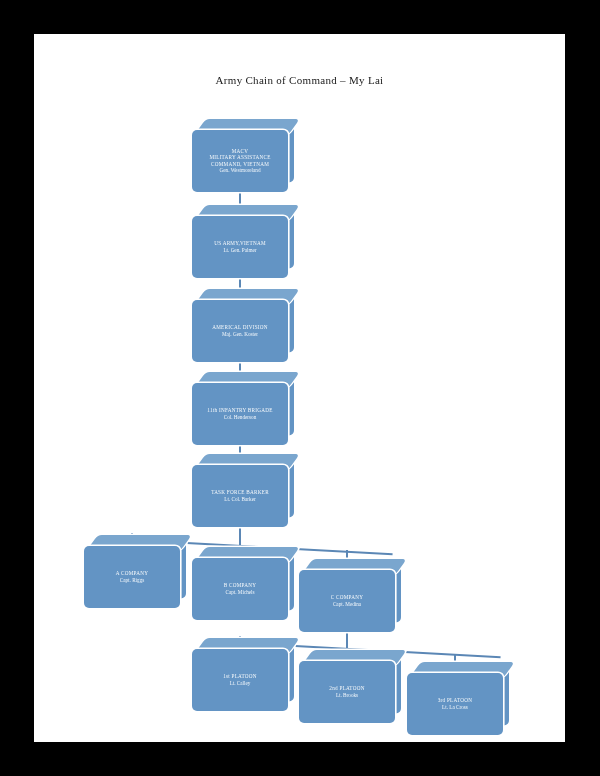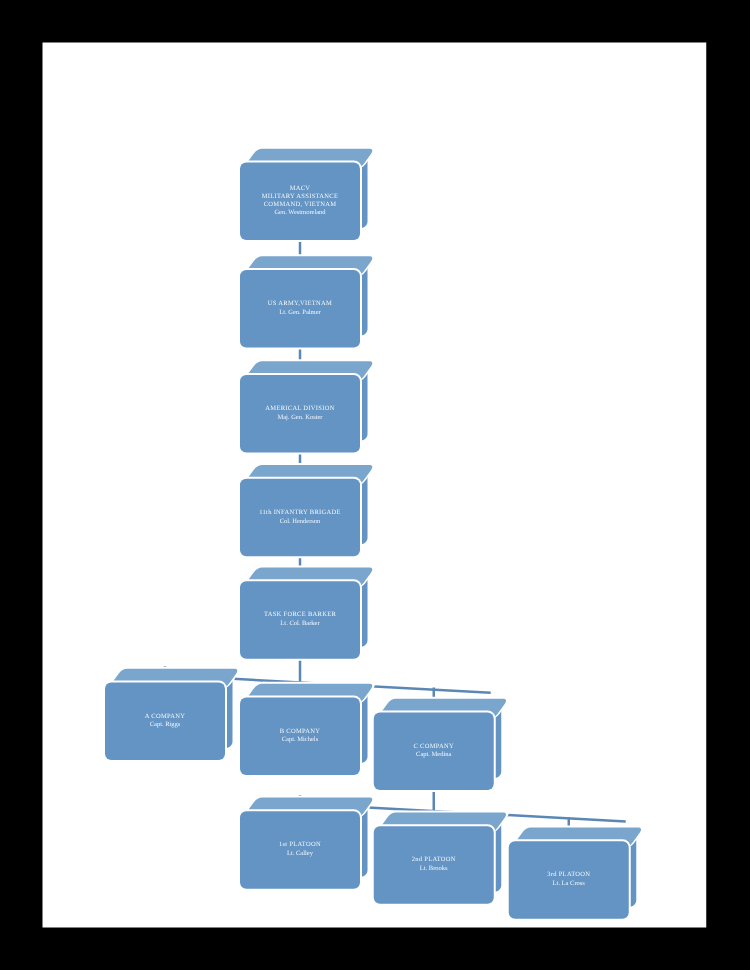--- a/index.html
+++ b/index.html
@@ -125,20 +125,21 @@
   .conn-bar {
     height: 1.6px;
     transform-origin: 0 0;
   }
 </style>
 </head>
 <body>
 
 <div id="page">
 
+  <div id="chart-title">Army Chain of Command – My Lai</div>
 
   <div id="diagram">
 
     <div class="conn conn-v" style="left:205px; top:158px; height:44px;"></div>
     <div class="conn conn-v" style="left:205px; top:244px; height:42px;"></div>
     <div class="conn conn-v" style="left:205px; top:328px; height:41px;"></div>
     <div class="conn conn-v" style="left:205px; top:411px; height:40px;"></div>
 
     <div class="conn conn-v" style="left:205px; top:493px; height:26px;"></div>
 

